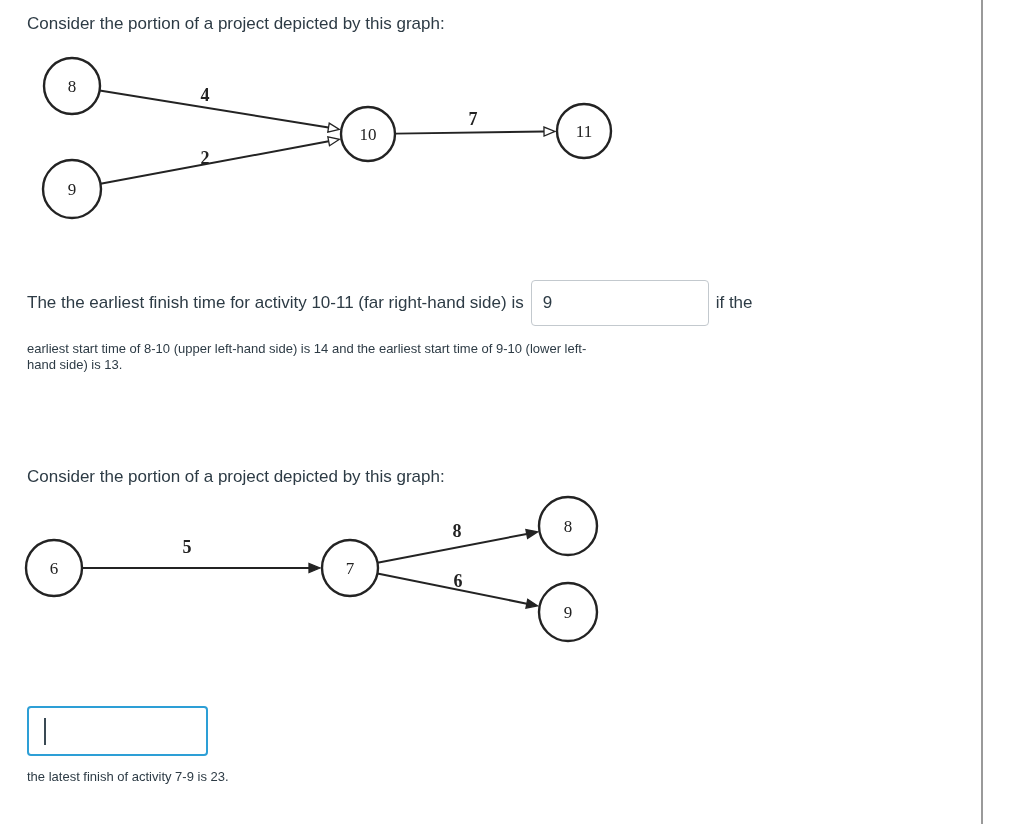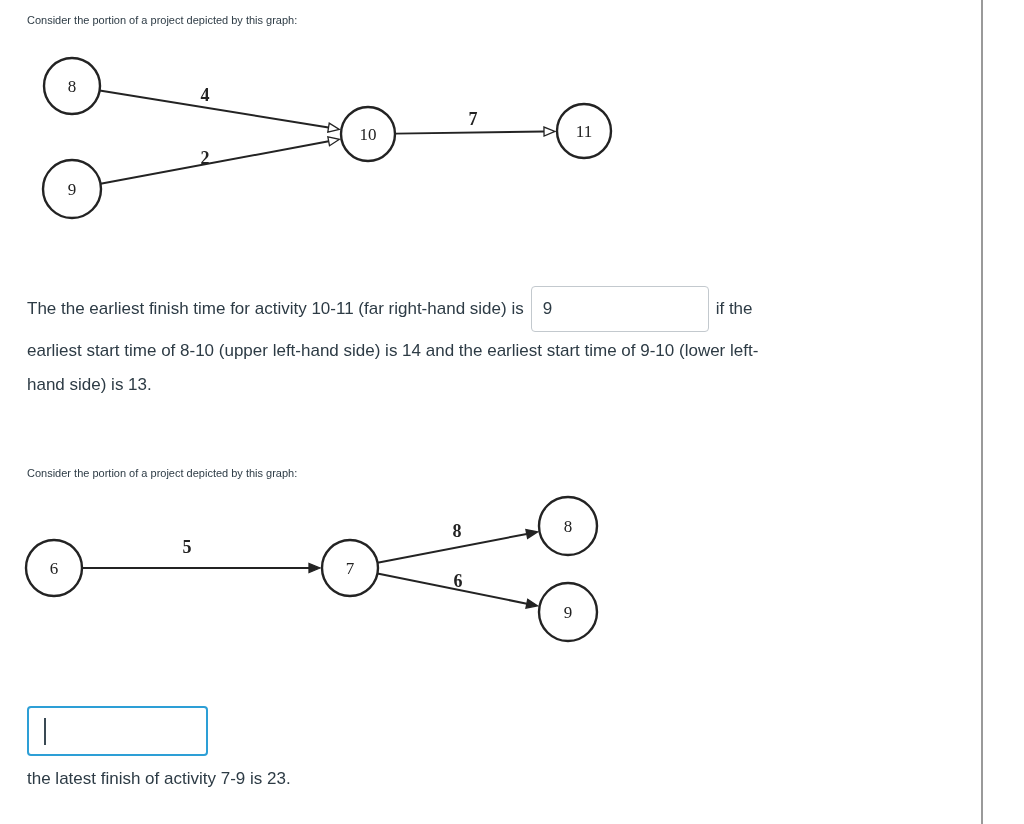--- a/index.html
+++ b/index.html
@@ -1,22 +1,22 @@
 <!DOCTYPE html>
 <html><head>
 <meta charset="utf-8">
 <style>
   html,body{margin:0;padding:0;background:#ffffff;}
   .page{
     position:relative;width:1024px;height:824px;overflow:hidden;
     background:var(--bg,#fff);color:var(--text,#2d3b45);
     font-family:"Liberation Sans",sans-serif;
   }
-  .prompt{position:absolute;font-size:11px;white-space:nowrap;}
-  .para-line{position:absolute;font-size:17px;white-space:nowrap;}
+  .prompt{position:absolute;font-size:17px;white-space:nowrap;}
+  .para-line{position:absolute;font-size:13px;white-space:nowrap;}
   .answer-row{position:absolute;display:flex;align-items:center;gap:7px;font-size:17px;white-space:nowrap;}
   .answer-input{
     width:178px;height:46px;box-sizing:border-box;background:#fff;
     border:1px solid var(--input-border,#c3c9ce);border-radius:4px;
     font-family:"Liberation Sans",sans-serif;font-size:17px;color:var(--text,#2d3b45);
     padding:0 0 0 11px;outline:none;
   }
   .input-wrap{position:relative;display:inline-block;line-height:0;}
   .answer-input.focused{width:181px;height:50px;border:2px solid var(--focus,#2d9fd6);padding-left:14px;}
   .caret{position:absolute;left:17px;top:12px;width:2px;height:27px;background:#3a4a54;}
@@ -43,30 +43,30 @@
       <circle cx="52" cy="41" r="28" fill="#ffffff" stroke="#232323" stroke-width="2.4"></circle>
       <text x="52" y="47" text-anchor="middle" fill="#232323" font-family="&quot;Liberation Serif&quot;, serif" font-size="17">8</text>
       <circle cx="52" cy="144" r="29" fill="#ffffff" stroke="#232323" stroke-width="2.4"></circle>
       <text x="52" y="150" text-anchor="middle" fill="#232323" font-family="&quot;Liberation Serif&quot;, serif" font-size="17">9</text>
       <circle cx="348" cy="89" r="27" fill="#ffffff" stroke="#232323" stroke-width="2.4"></circle>
       <text x="348" y="95" text-anchor="middle" fill="#232323" font-family="&quot;Liberation Serif&quot;, serif" font-size="17">10</text>
       <circle cx="564" cy="86" r="27" fill="#ffffff" stroke="#232323" stroke-width="2.4"></circle>
       <text x="564" y="92" text-anchor="middle" fill="#232323" font-family="&quot;Liberation Serif&quot;, serif" font-size="17">11</text>
     </svg>
 
-  <div class="answer-row" style="left:27px;top:286px">
+  <div class="answer-row" style="left:27px;top:280px">
     <span>The the earliest finish time for activity 10-11 (far right-hand side) is</span>
     <span class="input-wrap">
       <input class="answer-input" type="text" value="9" style="">
     </span>
     <span>if the</span>
   </div>
 
   <div class="para-line" style="left:27px;top:341px">earliest start time of 8-10 (upper left-hand side) is 14 and the earliest start time of 9-10 (lower left-</div>
-  <div class="para-line" style="left:27px;top:375px">hand side) is 13.</div>
+  <div class="para-line" style="left:27px;top:357px">hand side) is 13.</div>
 
   <div class="prompt" style="left:27px;top:467px">Consider the portion of a project depicted by this graph:</div>
 
   <svg class="graph-svg" style="left:20px;top:485px" width="620" height="175">
       <line x1="62" y1="83" x2="289" y2="83" stroke="#232323" stroke-width="2"></line>
       <polygon points="300,83 289,87.5 289,78.5" fill="#232323" stroke="#232323" stroke-width="1.3"></polygon>
       <text x="167" y="68" text-anchor="middle" fill="#232323" font-family="&quot;Liberation Serif&quot;, serif" font-size="18" font-weight="bold">5</text>
       <line x1="357.49437976536353" y1="77.7029176598841" x2="506.75843035195464" y2="48.94562351017387" stroke="#232323" stroke-width="2"></line>
       <polygon points="517.5597938312046,46.864626876556905 507.60974715661615,53.36436311532158 505.90711354729314,44.52688390502615" fill="#232323" stroke="#232323" stroke-width="1.3"></polygon>
       <text x="437" y="52" text-anchor="middle" fill="#232323" font-family="&quot;Liberation Serif&quot;, serif" font-size="18" font-weight="bold">8</text>

